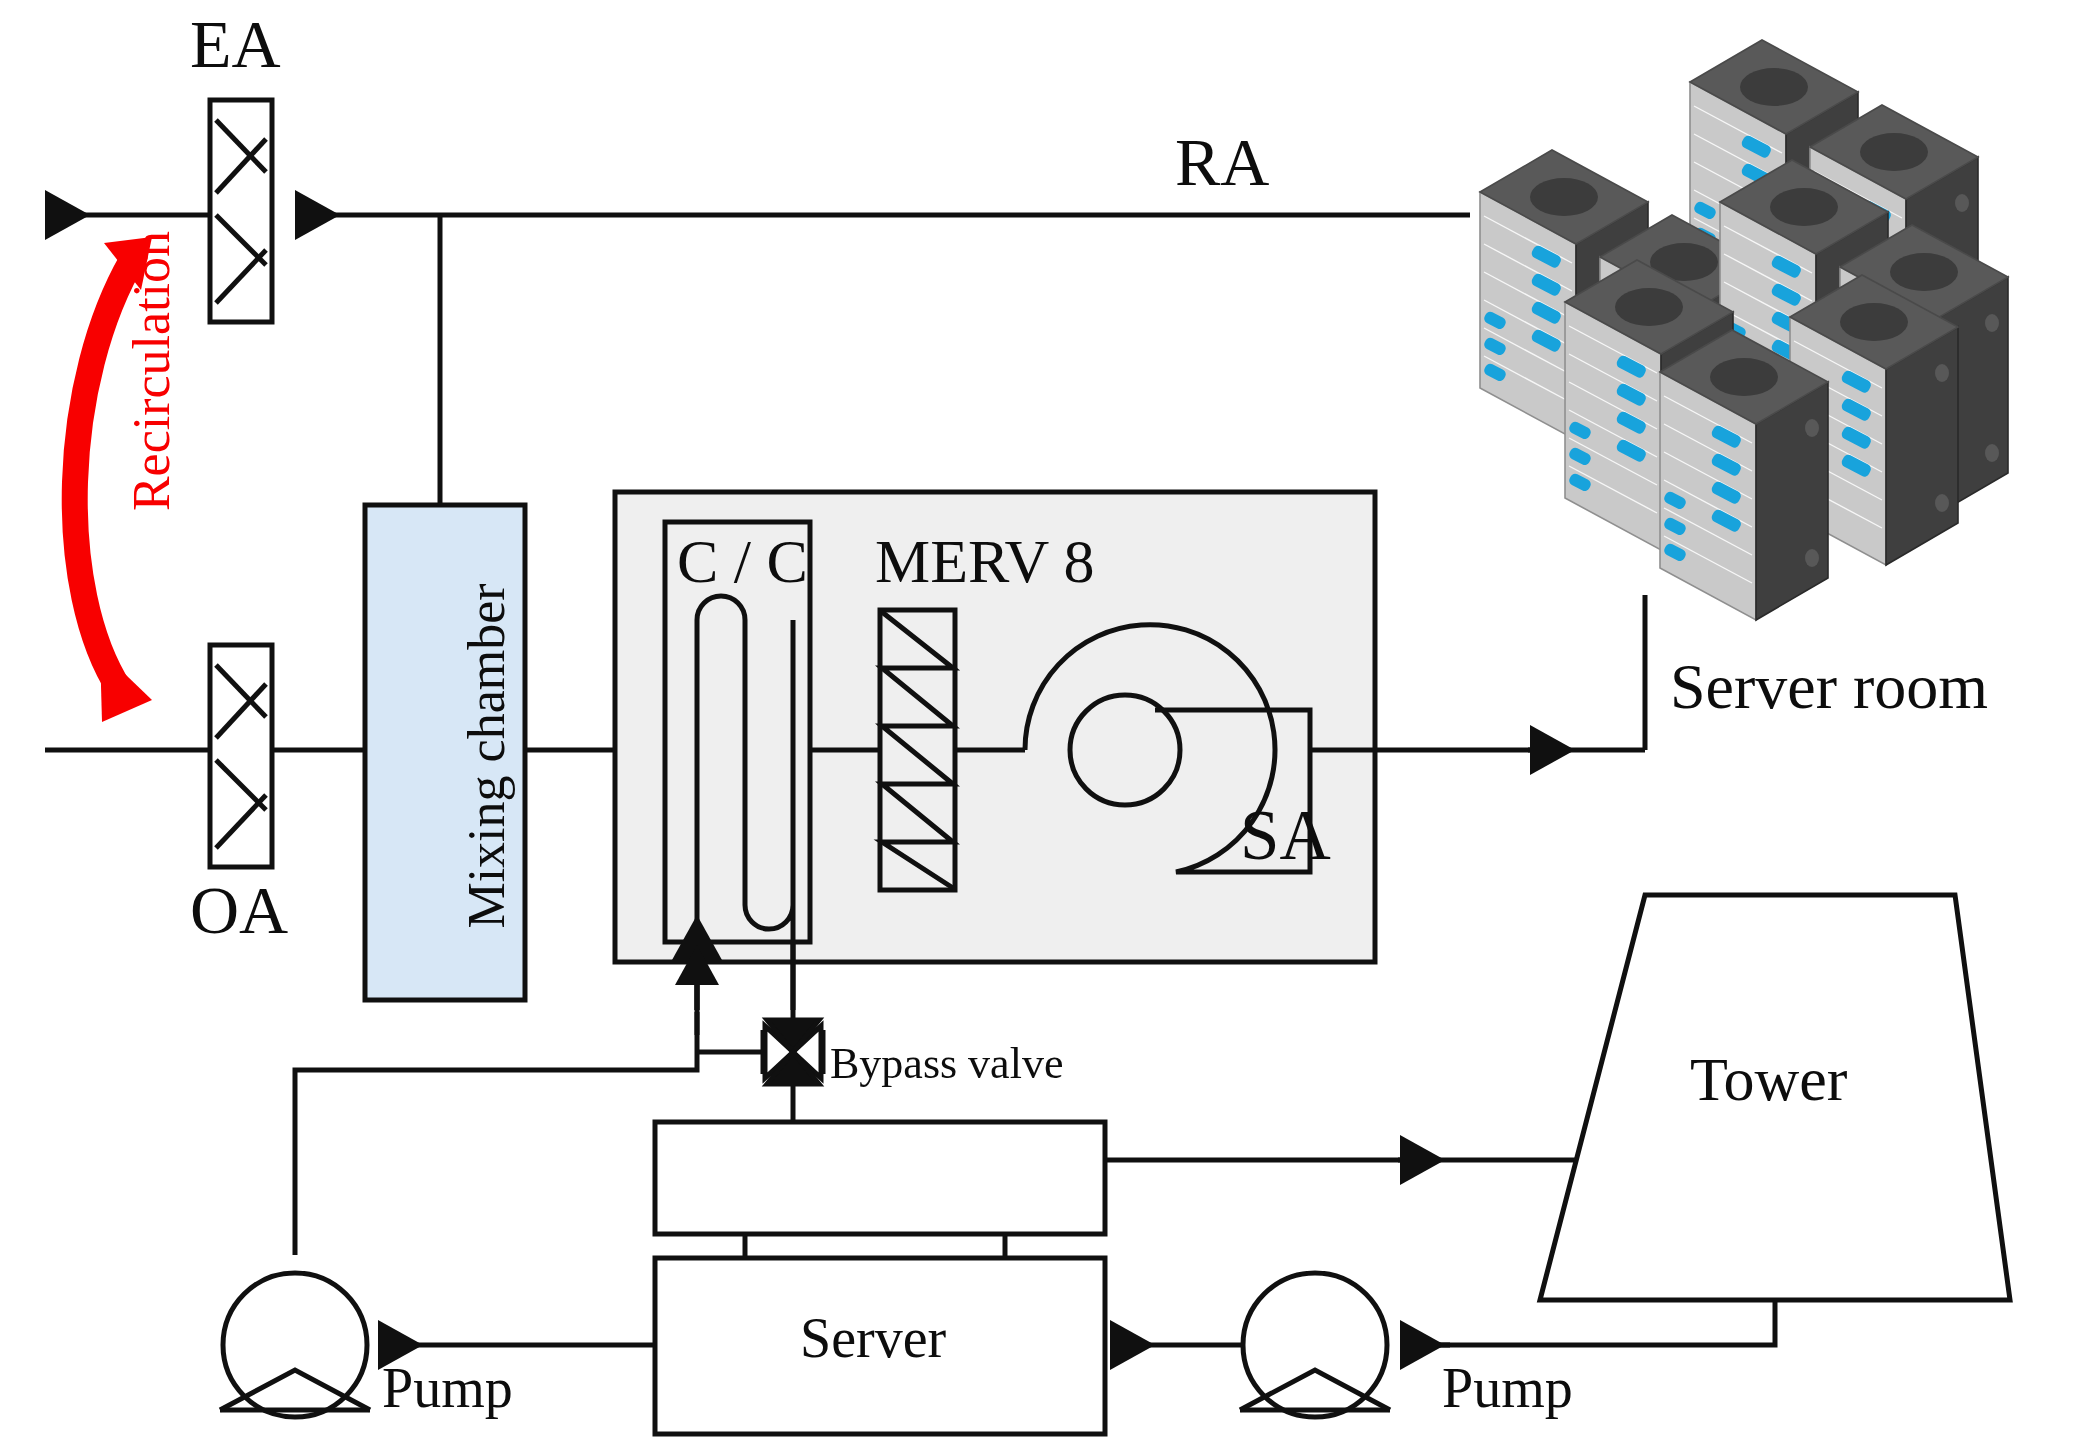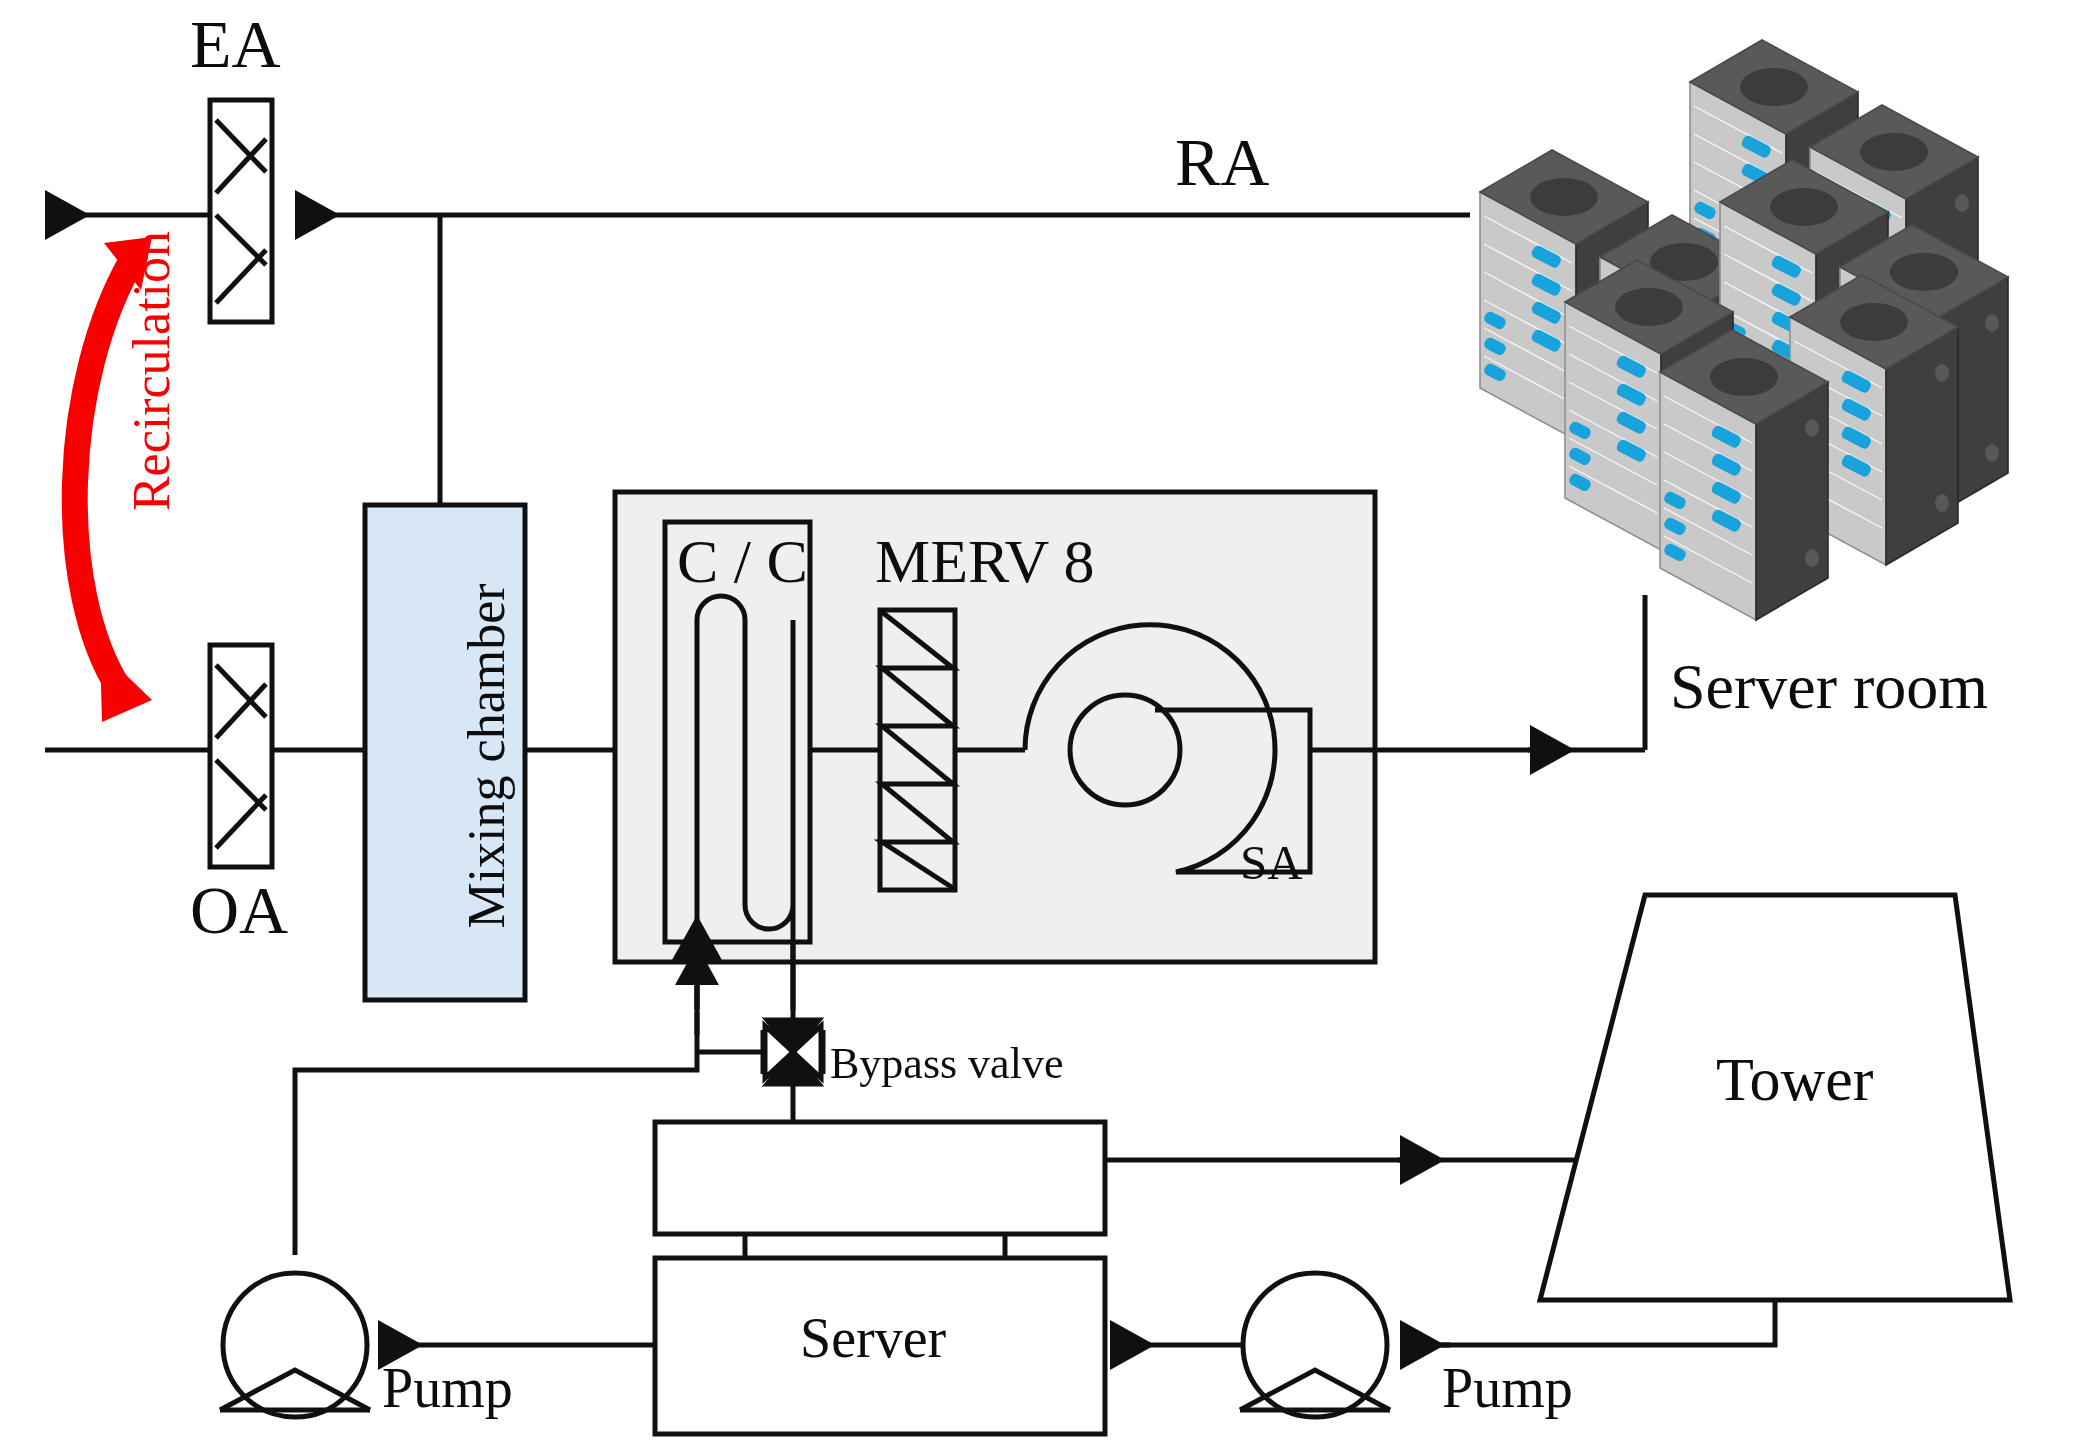--- a/index.html
+++ b/index.html
@@ -236,21 +236,21 @@
       <use href="#rack" x="1660" y="320"></use>
     </g>
   </svg>
 
   <div class="lbl" style="left:190px; top:10px; font-size:68px;">EA</div>
 
   <div class="lbl" style="left:190px; top:876px; font-size:68px;">OA</div>
 
   <div class="lbl" style="left:1175px; top:128px; font-size:68px;">RA</div>
 
-  <div class="lbl" style="left:1240px; top:800px; font-size:49px;margin-top:38px;">SA</div>
+  <div class="lbl" style="left:1240px; top:800px; font-size:71px;">SA</div>
 
   <div class="lbl" style="left:-8px; top:345px; font-size:52px; color:#f80000;
               transform:rotate(-90deg); transform-origin:center center;
               width:320px; text-align:center;">Recirculation</div>
 
   <div class="lbl" style="left:287px; top:730px; font-size:52px;
               transform:rotate(-90deg); transform-origin:center center;
               width:400px; text-align:center;">Mixing chamber</div>
 
   <div class="lbl" style="left:677px; top:530px; font-size:62px;">C / C</div>
@@ -258,19 +258,19 @@
   <div class="lbl" style="left:875px; top:530px; font-size:62px;">MERV 8</div>
 
   <div class="lbl" style="left:1670px; top:655px; font-size:64px;">Server room</div>
 
   <div class="lbl" style="left:830px; top:1022px; font-size:44px;margin-top:20px;">Bypass valve</div>
 
 
   <div class="lbl" style="left:800px; top:1310px; font-size:56px;">Server</div>
 
 
-  <div class="lbl" style="left:1690px; top:1048px; font-size:62px;margin-left:26px;">Tower</div>
+  <div class="lbl" style="left:1690px; top:1048px; font-size:62px;">Tower</div>
 
   <div class="lbl" style="left:382px; top:1360px; font-size:56px;">Pump</div>
 
   <div class="lbl" style="left:1442px; top:1360px; font-size:56px;">Pump</div>
 
 </div>
 
 </body></html>

